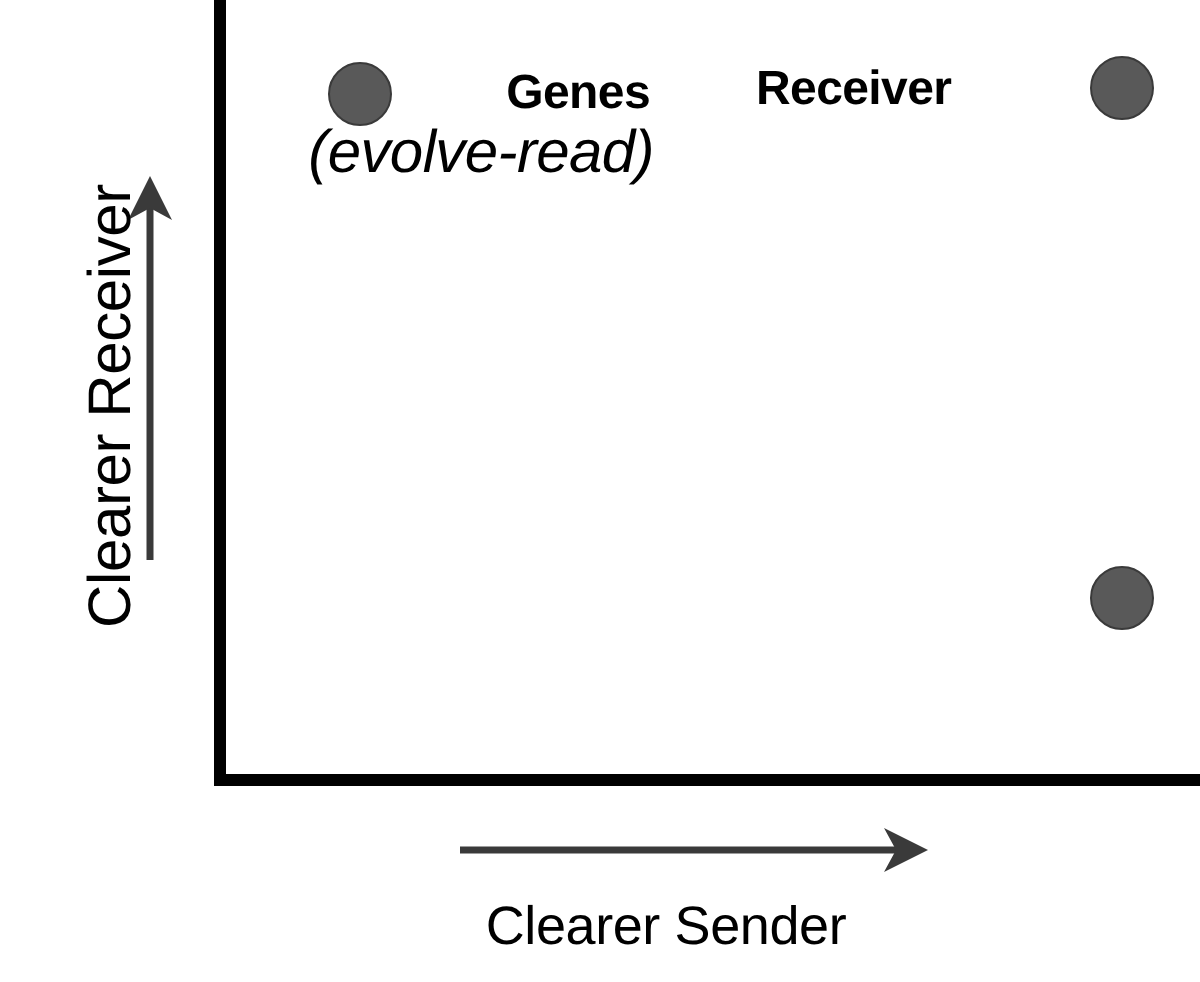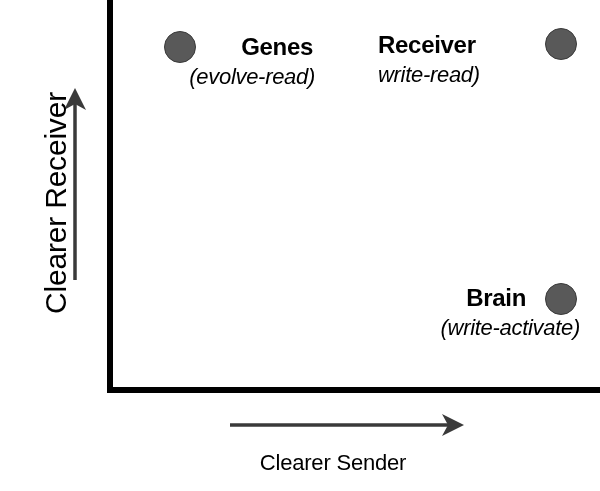--- a/index.html
+++ b/index.html
@@ -64,21 +64,21 @@
     transform: rotate(-90deg);
     transform-origin: center center;
     white-space: nowrap;
   }
   .axis-title-x {
     position: absolute;
     left: 100px;
     top: 446px;
     width: 466px;
     text-align: center;
-    font-size: 22px;
+    font-size: 27px;
     line-height: 34px;
     letter-spacing: -0.2px;
     white-space: nowrap;
   }
 
   
   .dot {
     position: absolute;
     width: 32px;
     height: 32px;
@@ -96,31 +96,32 @@
     position: absolute;
     white-space: nowrap;
   }
   .label-name {
     font-size: 24px;
     font-weight: bold;
     line-height: 30px;
     letter-spacing: -0.3px;
   }
   .label-sub {
-    font-size: 22px;
+    font-size: 30px;
     font-style: italic;
     line-height: 29px;
     letter-spacing: -0.3px;
   }
 
   #label-genes {
     left: 0px;
     top: 32px;
     width: 315px;
     text-align: right;
+    padding-left: 12px;
   }
   #label-genes .label-name { padding-right: 2px; }
   #label-genes .label-sub  { padding-right: 0px; }
 
   #label-paradigms {
     left: 378px;
     top: 30px;
     text-align: left;
   }
 
@@ -160,22 +161,17 @@
 
   <div class="dot" id="dot-genes"></div>
   <div class="label-block" id="label-genes">
     <div class="label-name">Genes</div>
     <div class="label-sub">(evolve-read)</div>
   </div>
 
   <div class="dot" id="dot-paradigms"></div>
   <div class="label-block" id="label-paradigms">
     <div class="label-name">Receiver</div>
-    <div class="label-sub">write-read)</div>
   </div>
 
   <div class="dot" id="dot-brain"></div>
-  <div class="label-block" id="label-brain">
-    <div class="label-name">Brain</div>
-    <div class="label-sub">(write-activate)</div>
-  </div>
 
 </div>
 
 </body></html>

